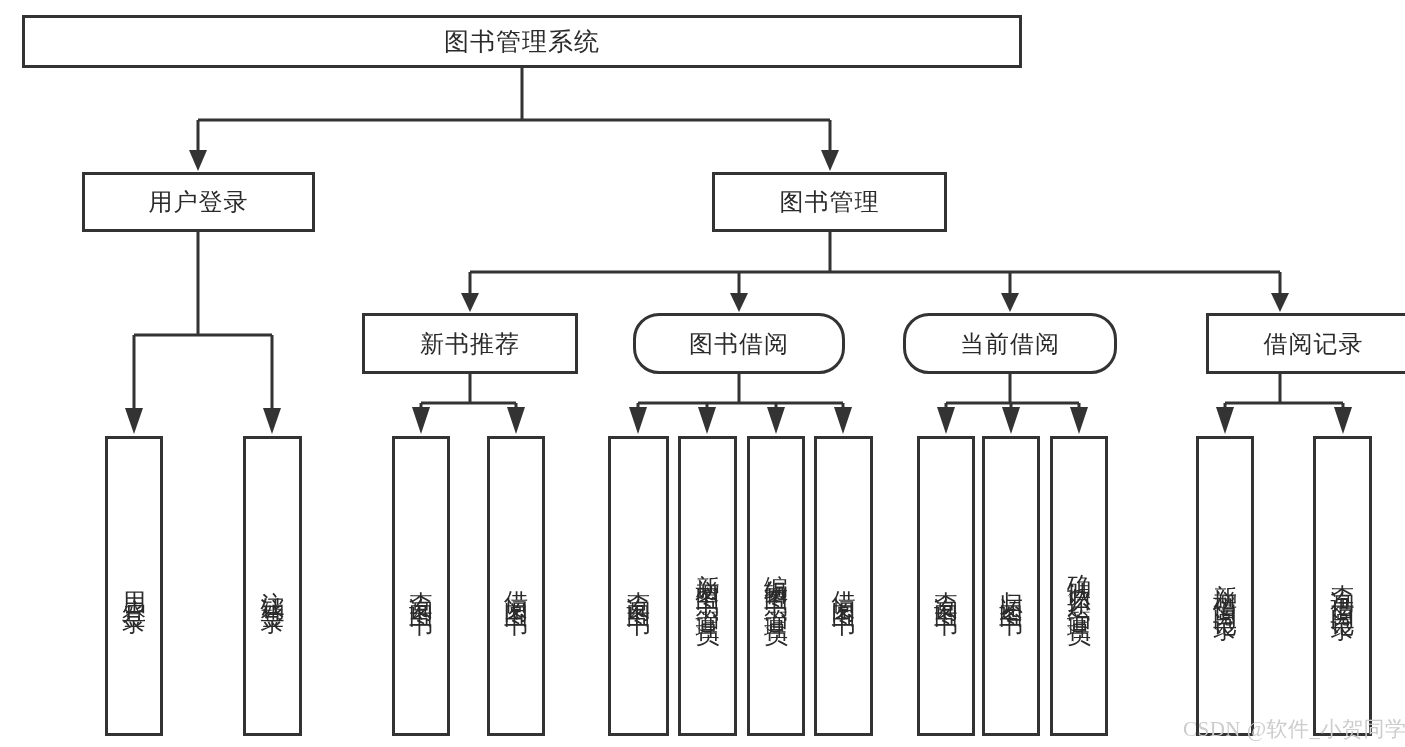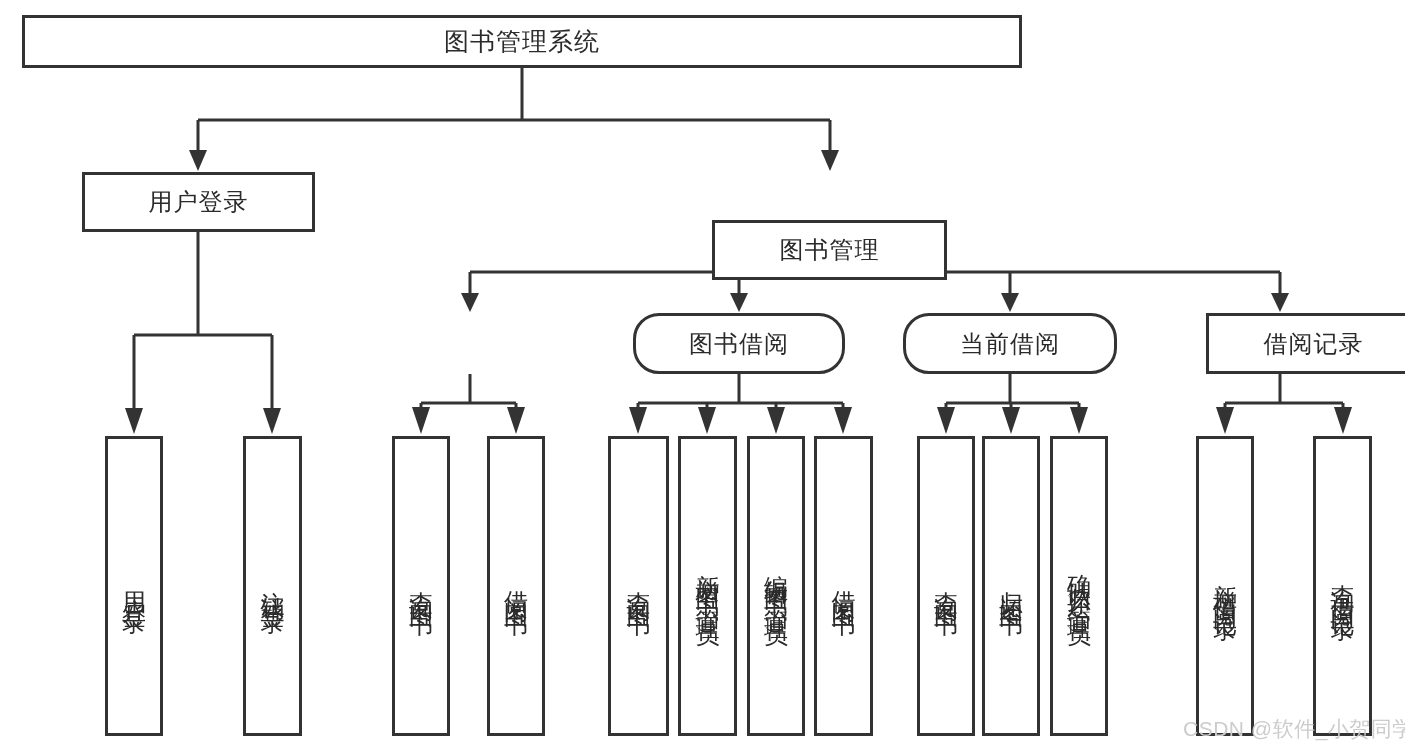--- a/index.html
+++ b/index.html
@@ -1,21 +1,21 @@
 <!DOCTYPE html>
 <html><head>
 <meta charset="utf-8">
 <style>
   html, body { margin: 0; padding: 0; background: #ffffff; }
   .canvas {
     position: relative;
     width: 1405px;
     height: 747px;
     background: #ffffff;
-    font-family: Liberation Sans, sans-serif;
+    font-family: Liberation Serif, serif;
     overflow: hidden;
   }
   .connectors {
     position: absolute;
     left: 0; top: 0;
     width: 1405px; height: 747px;
   }
   .connectors path { stroke: #333333; stroke-width: 3; fill: none; }
   .connectors polygon { fill: #333333; stroke: none; }
   .box {
@@ -104,22 +104,23 @@
     <g>
       <path d="M1280 374 V403 M1225 403 H1343 M1225 403 V408 M1343 403 V408"></path>
       <polygon points="1216,407 1234,407 1225,434"></polygon>
       <polygon points="1334,407 1352,407 1343,434"></polygon>
     </g>
   </svg>
 
   <div class="box h root-box" style="left:22px; top:15px; width:1000px; height:53px;">图书管理系统</div>
 
   <div class="box h" style="left:82px; top:172px; width:233px; height:60px;">用户登录</div>
-  <div class="box h" style="left:712px; top:172px; width:235px; height:60px;margin-top:48px;">图书管理</div>
+  <div class="box h" style="left:712px; top:172px; width:235px; height:60px;">图书管理</div>
 
+  <div class="box h" style="left:362px; top:313px; width:216px; height:61px;">新书推荐</div>
   <div class="box h" style="left:633px; top:313px; width:212px; height:61px;border-radius:26px;">图书借阅</div>
   <div class="box h" style="left:903px; top:313px; width:214px; height:61px;border-radius:26px;">当前借阅</div>
   <div class="box h" style="left:1173px; top:313px; width:215px; height:61px;margin-left:33px;">借阅记录</div>
 
   <div class="box v" style="left:105px; top:436px; width:58px; height:300px;">用户登录</div>
   <div class="box v" style="left:243px; top:436px; width:59px; height:300px;">注销登录</div>
 
   <div class="box v" style="left:392px; top:436px; width:58px; height:300px;">查询图书</div>
   <div class="box v" style="left:487px; top:436px; width:58px; height:300px;">借阅图书</div>
 

